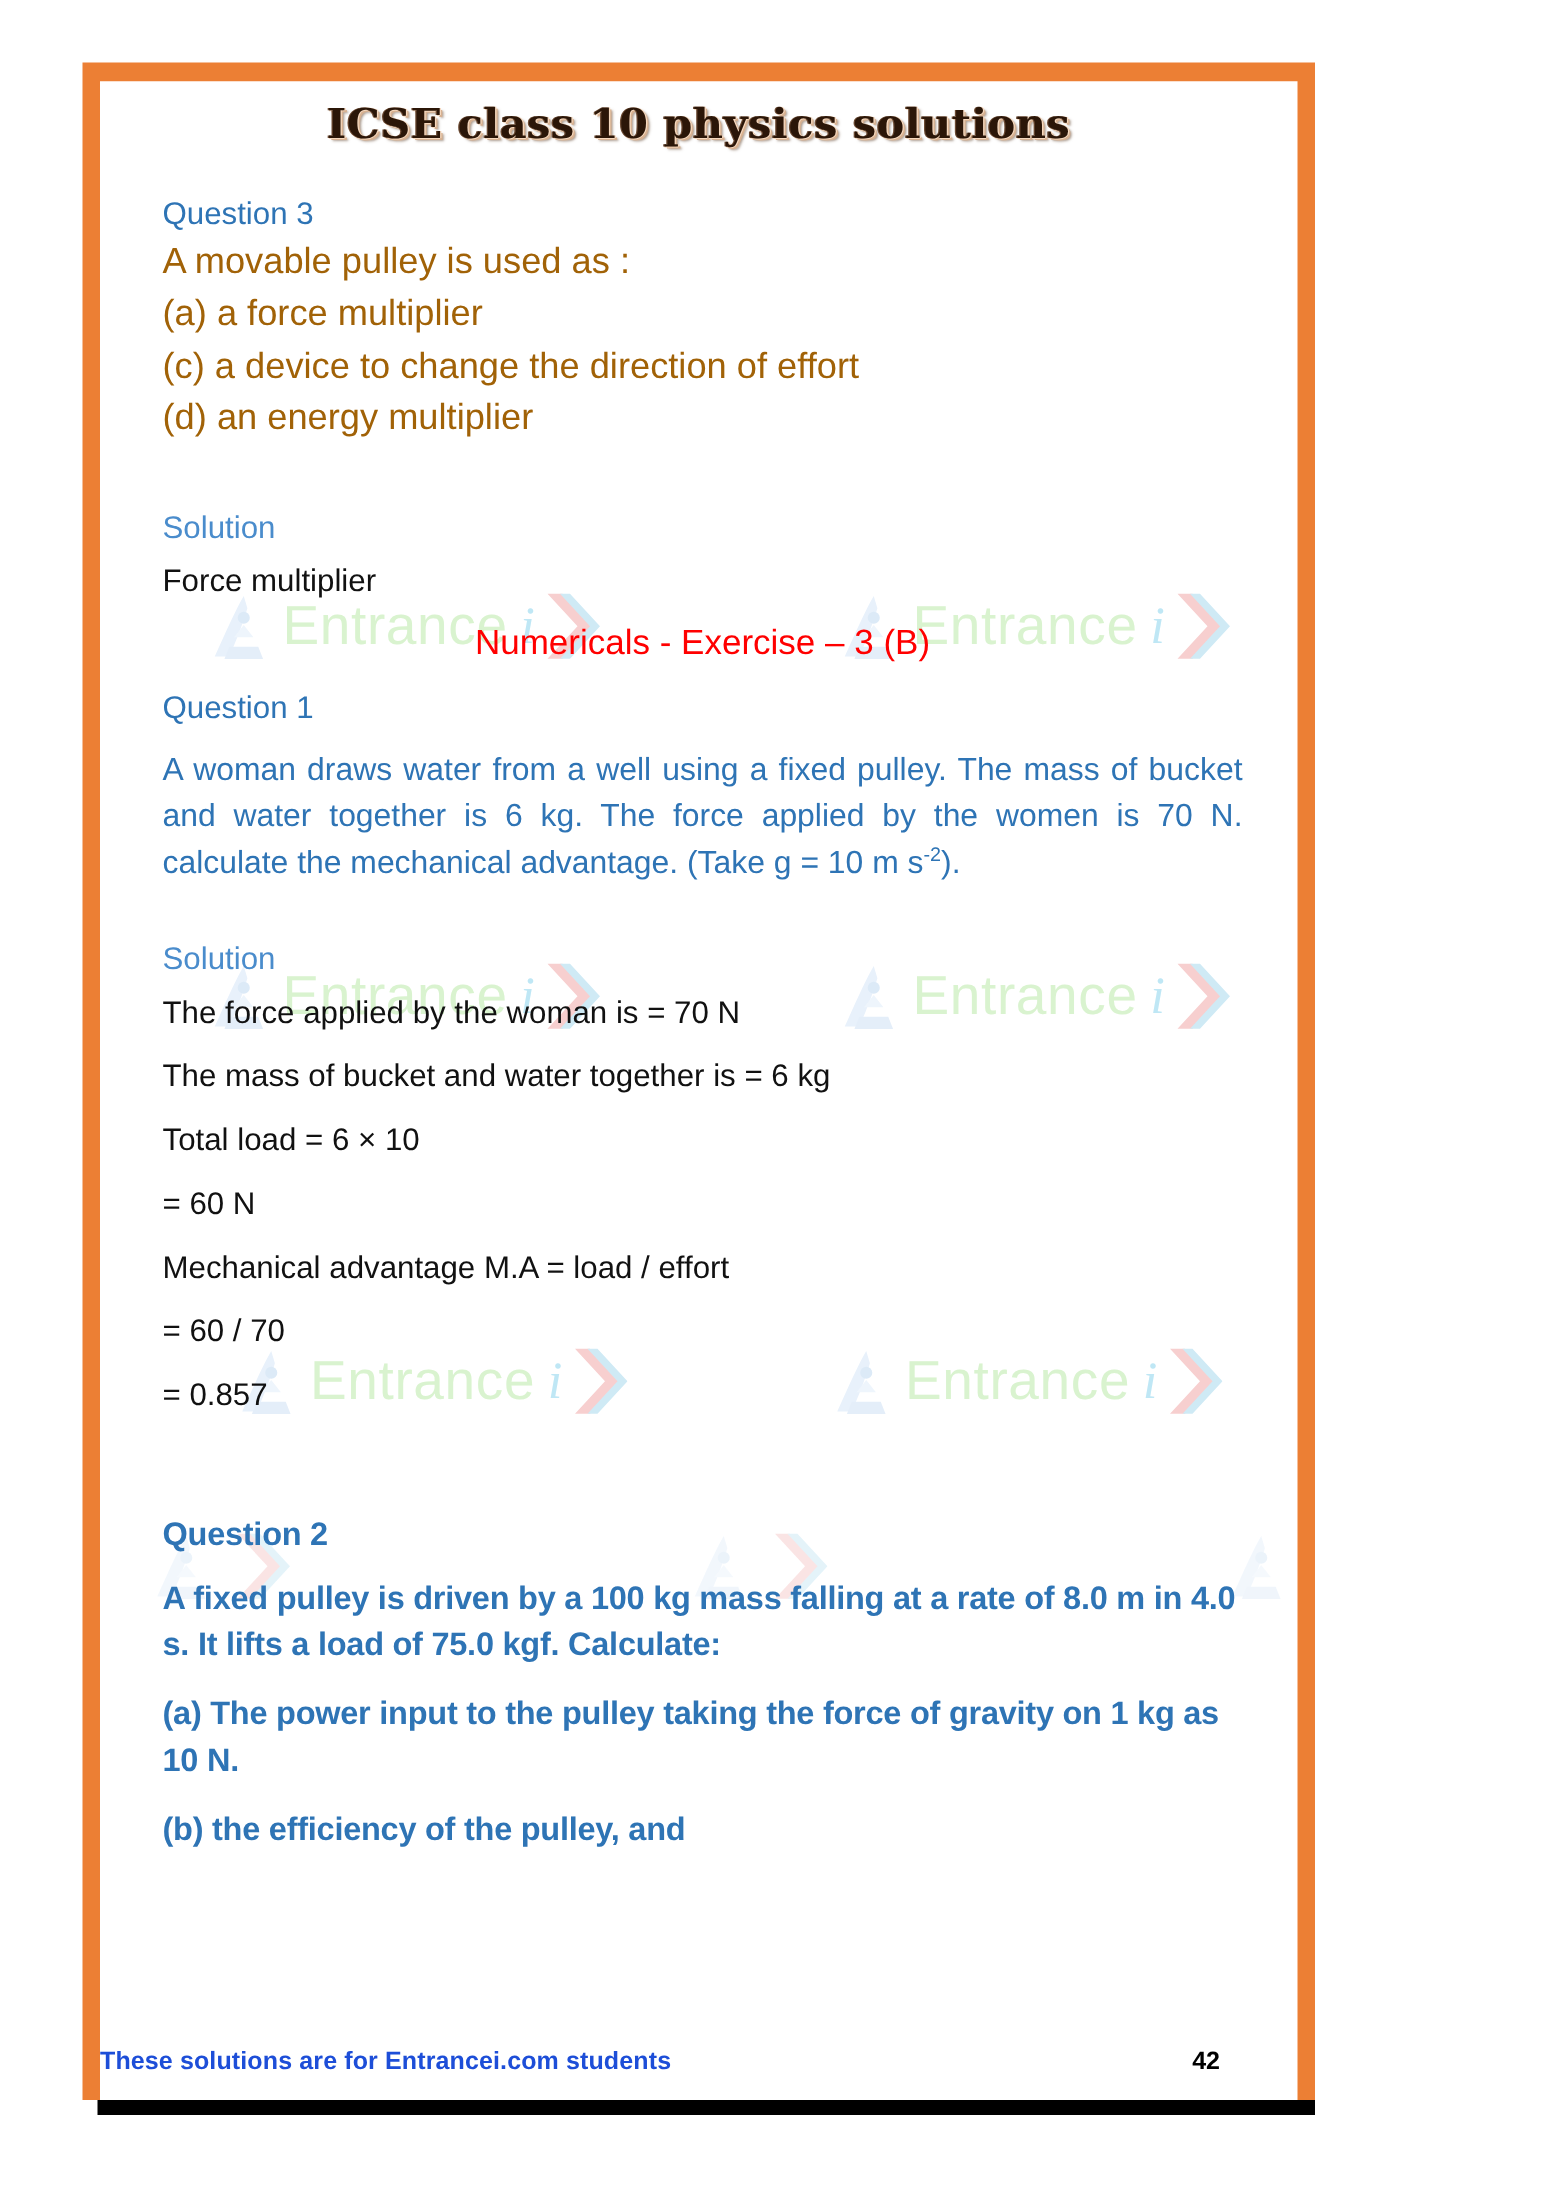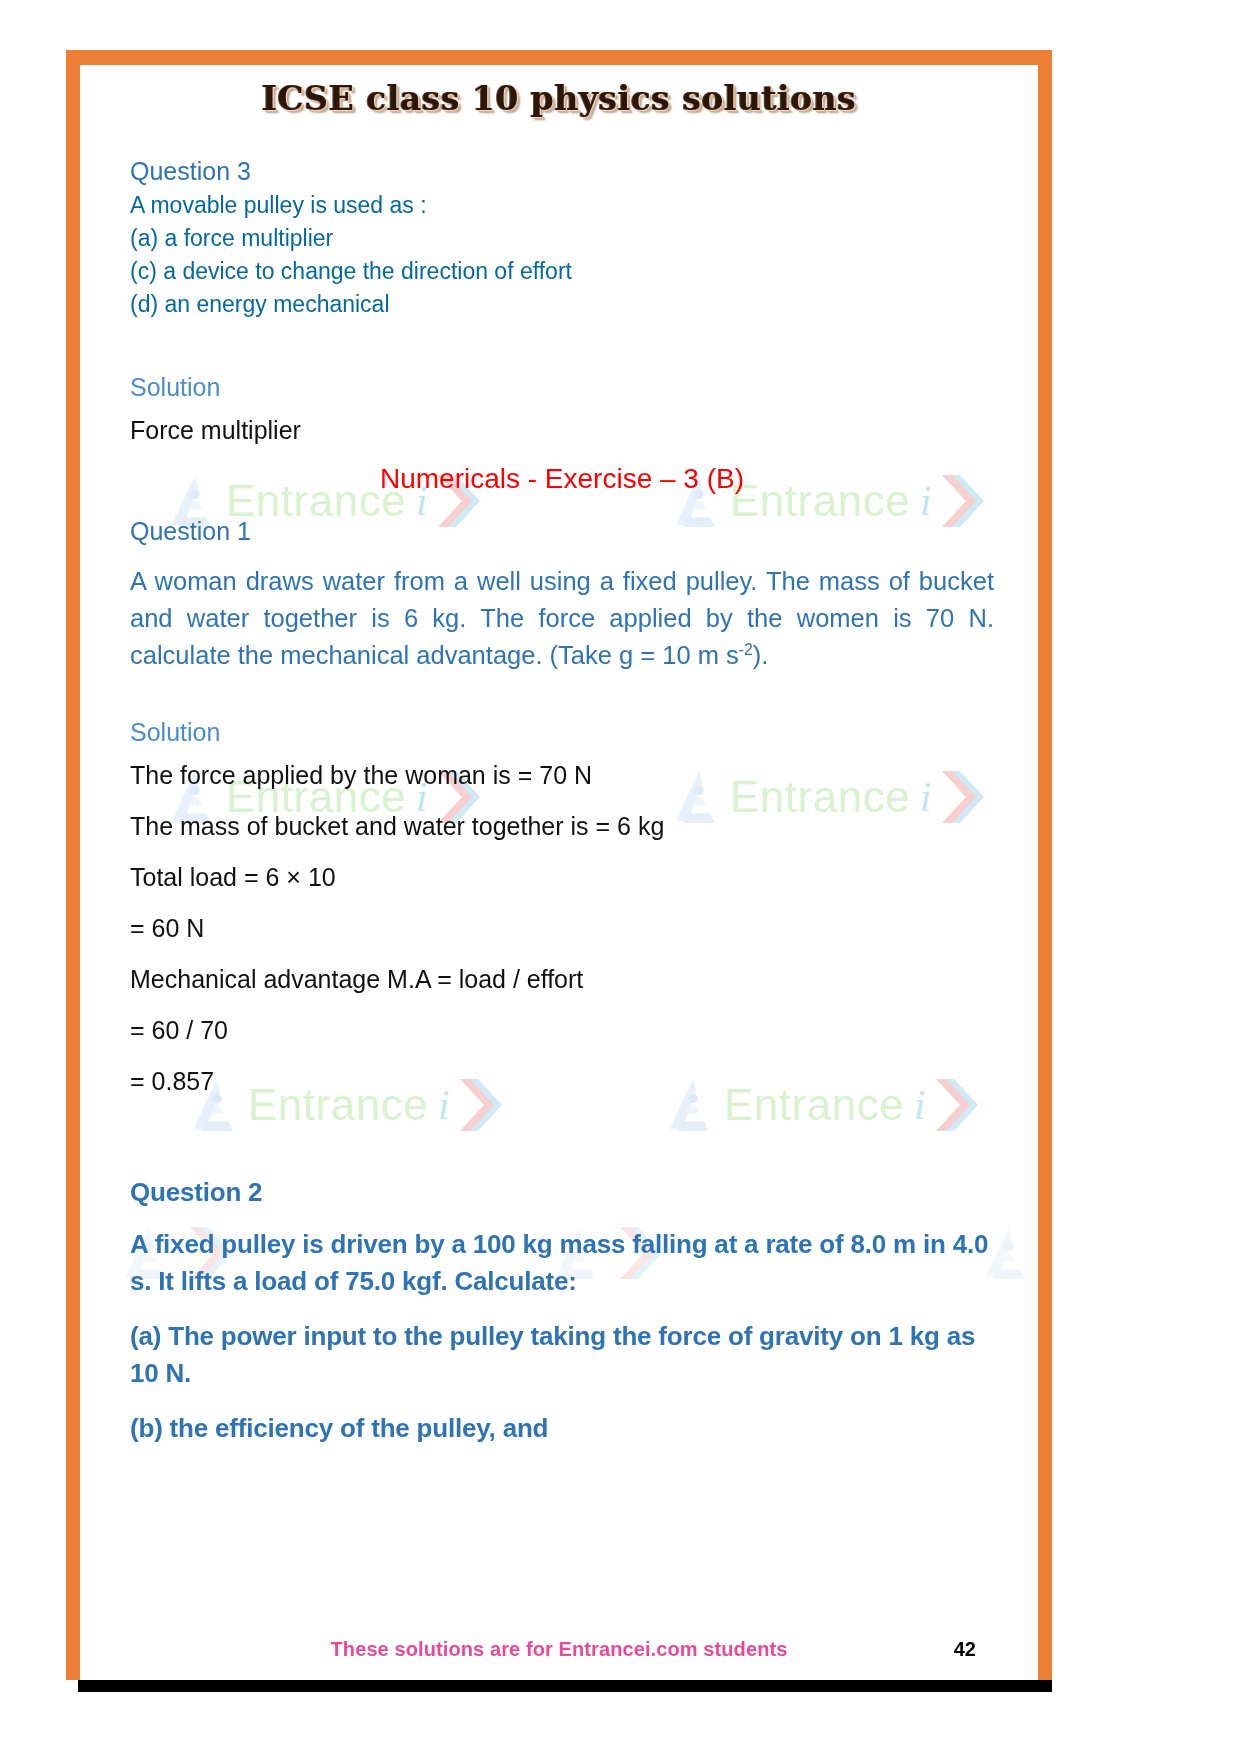--- a/index.html
+++ b/index.html
@@ -122,22 +122,22 @@
     width: 864px;
   }
 
   .q-head {
     color: #2e74b5;
     font-size: 25px;
     line-height: 1.44;
     margin: 0;
   }
   .q-line {
-    color: #0369a1;
-    font-size: 23px;
+    color: #a16207;
+    font-size: 29px;
     line-height: 1.44;
     margin: 0;
     white-space: nowrap;
   }
   .sol-head {
     color: #4a8ccc;
     font-size: 25px;
     margin: 0;
   }
   .plain {
@@ -184,22 +184,22 @@
     right: 14px;
     bottom: 0;
     height: 44px;
     background: #ffffff;
   }
   .footer-text {
     position: absolute;
     left: 0;
     right: 0;
     top: 2px;
-    text-align: center;
-    color: #ec4899;
+    text-align: left;
+    color: #1d4ed8;
     font-size: 20px;
     font-weight: bold;
     letter-spacing: 0.1px;
   }
   .page-num {
     position: absolute;
     right: 62px;
     top: 2px;
     color: #000000;
     font-size: 20px;
@@ -339,21 +339,21 @@
           <path d="M18 48 L42 48 L46 58 L14 58 Z" fill="#e4eef9"></path>
         </svg>
       </div>
 
       <div class="content">
 
         <p class="q-head">Question 3</p>
         <p class="q-line">A movable pulley is used as :</p>
         <p class="q-line">(a) a force multiplier</p>
         <p class="q-line">(c) a device to change the direction of effort</p>
-        <p class="q-line">(d) an energy mechanical</p>
+        <p class="q-line">(d) an energy multiplier</p>
 
         <div class="s52"></div>
 
         <p class="sol-head">Solution</p>
         <div class="s14"></div>
         <p class="plain">Force multiplier</p>
 
         <div class="s18"></div>
 
         <p class="red-head">Numericals - Exercise – 3 (B)</p>

